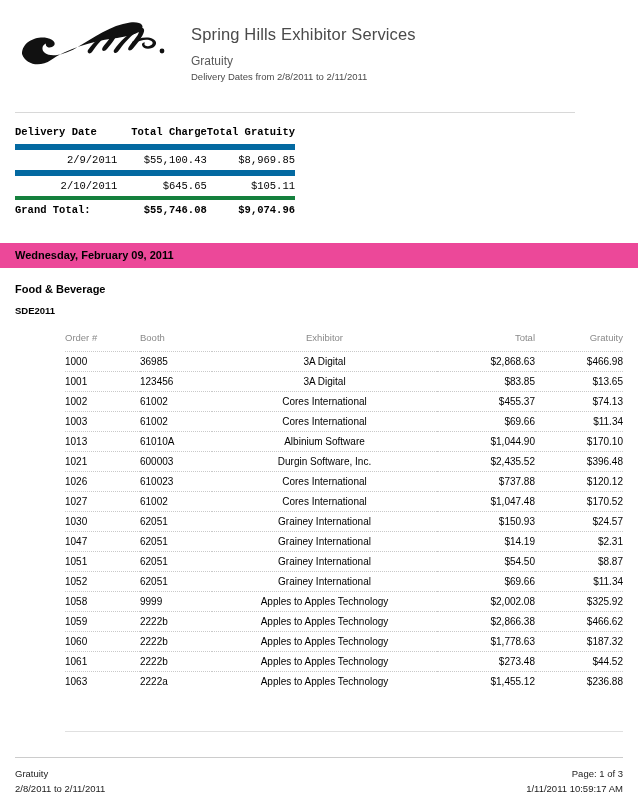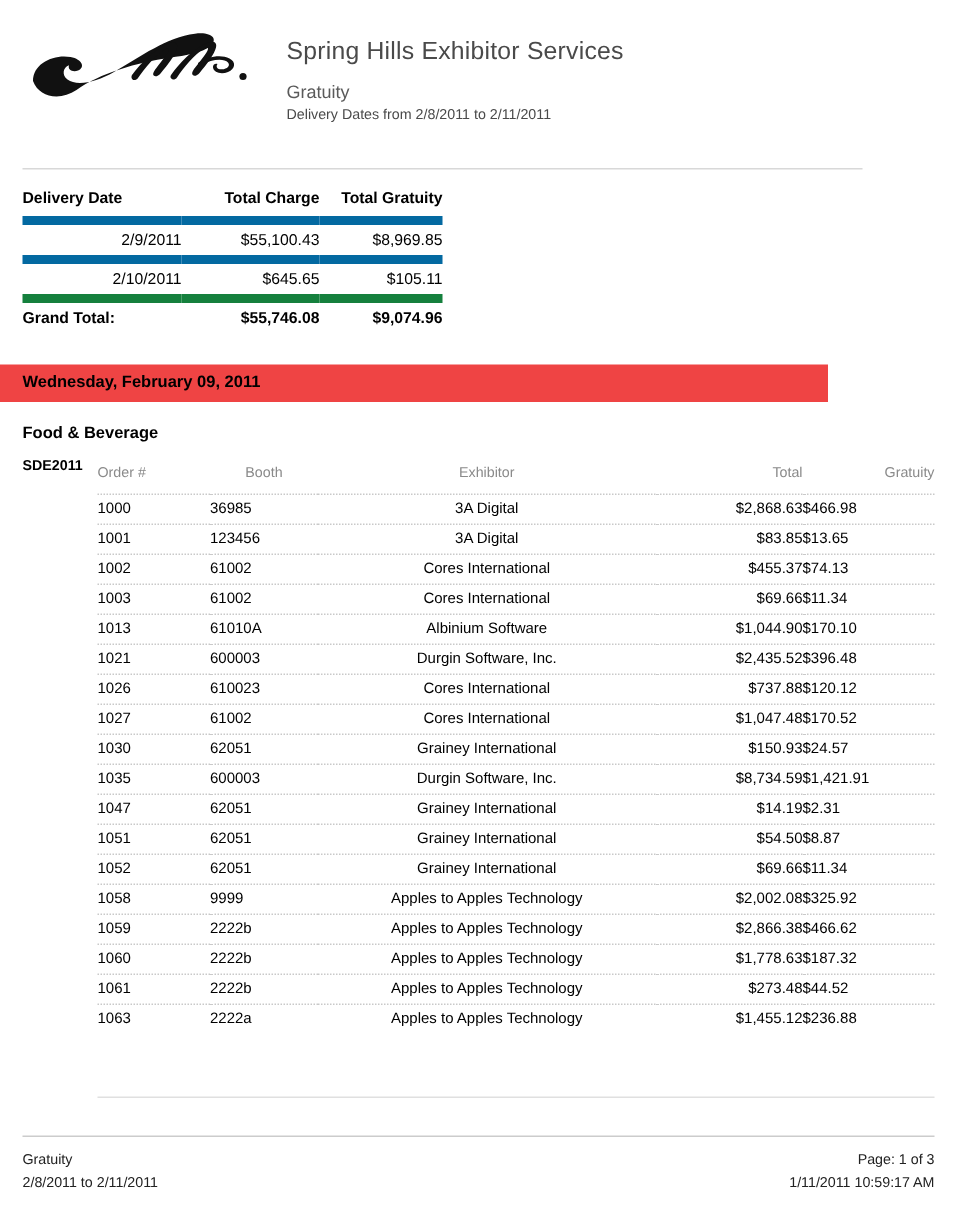--- a/index.html
+++ b/index.html
@@ -66,20 +66,21 @@
   }
 
   
   .summary {
     position: absolute;
     left: 15px;
     top: 126px;
     width: 280px;
     border-collapse: collapse;
     font-size: 10.5px;
+    font-family: Liberation Mono, monospace;
   }
   .summary th {
     font-weight: bold;
     font-size: 10.5px;
     padding: 0 0 6px 0;
     color: #000;
     white-space: nowrap;
   }
   .summary th.c-date  { text-align: left;  width: 106px; }
   .summary th.c-chg   { text-align: right; width: 92px; }
@@ -90,33 +91,33 @@
     padding: 4px 0 4px 0;
     border-top: 6px solid #0369a1;
     white-space: nowrap;
   }
   .summary td.c-date { text-align: right; }
   .summary td.c-chg  { text-align: right; }
   .summary td.c-grat { text-align: right; }
 
   .summary tr.grand td {
     font-weight: bold;
-    border-top: 6px solid #15803d;
+    border-top: 4px solid #15803d;
     padding-top: 4px;
   }
   .summary tr.grand td.c-date { text-align: left; }
 
   
   .date-band {
     position: absolute;
     left: 0;
     top: 243px;
-    width: 552px;
+    width: 638px;
     height: 25px;
-    background: #ef4444;
+    background: #ec4899;
   }
   .date-band span {
     position: absolute;
     left: 15px;
     top: 6px;
     font-size: 11px;
     font-weight: bold;
     color: #000;
   }
 
@@ -133,51 +134,51 @@
     left: 15px;
     top: 305px;
     font-size: 9.5px;
     font-weight: bold;
   }
 
   
   .detail {
     position: absolute;
     left: 65px;
-    top: 310px;
+    top: 332px;
     width: 558px;
     border-collapse: collapse;
     table-layout: fixed;
   }
   .detail th {
     font-size: 9.5px;
     font-weight: normal;
     color: #8a8a8a;
     padding: 0 0 8px 0;
     white-space: nowrap;
   }
   .detail th.h-order { text-align: left;  width: 75px; }
-  .detail th.h-booth { text-align: center;  width: 72px; margin-top: 30px; }
+  .detail th.h-booth { text-align: left;  width: 72px; margin-top: 30px; }
   .detail th.h-exh   { text-align: center;  width: 225px; }
   .detail th.h-total { text-align: right; width: 98px; }
   .detail th.h-grat  { text-align: right; width: 88px; }
 
   .detail td {
     font-size: 10px;
     color: #000;
     padding: 4px 0 4px 0;
     border-top: 1px dotted #c9c9c9;
     white-space: nowrap;
     overflow: hidden;
   }
   .detail td.c-order { text-align: left; }
   .detail td.c-booth { text-align: left; }
   .detail td.c-exh   { text-align: center; }
   .detail td.c-total { text-align: right; }
-  .detail td.c-grat  { }
+  .detail td.c-grat  { text-align: right; }
 
   .detail tbody tr:first-child td { border-top: 1px dotted #c9c9c9; }
 
   .detail-bottom-rule {
     position: absolute;
     left: 65px;
     top: 731px;
     width: 558px;
     height: 1px;
     background: #e0e0e0;
@@ -349,27 +350,20 @@
         <td class="c-grat">$170.52</td>
       </tr>
     <tr>
         <td class="c-order">1030</td>
         <td class="c-booth">62051</td>
         <td class="c-exh">Grainey International</td>
         <td class="c-total">$150.93</td>
         <td class="c-grat">$24.57</td>
       </tr>
     <tr>
-        <td class="c-order">1035</td>
-        <td class="c-booth">600003</td>
-        <td class="c-exh">Durgin Software, Inc.</td>
-        <td class="c-total">$8,734.59</td>
-        <td class="c-grat">$1,421.91</td>
-      </tr>
-    <tr>
         <td class="c-order">1047</td>
         <td class="c-booth">62051</td>
         <td class="c-exh">Grainey International</td>
         <td class="c-total">$14.19</td>
         <td class="c-grat">$2.31</td>
       </tr>
     <tr>
         <td class="c-order">1051</td>
         <td class="c-booth">62051</td>
         <td class="c-exh">Grainey International</td>

